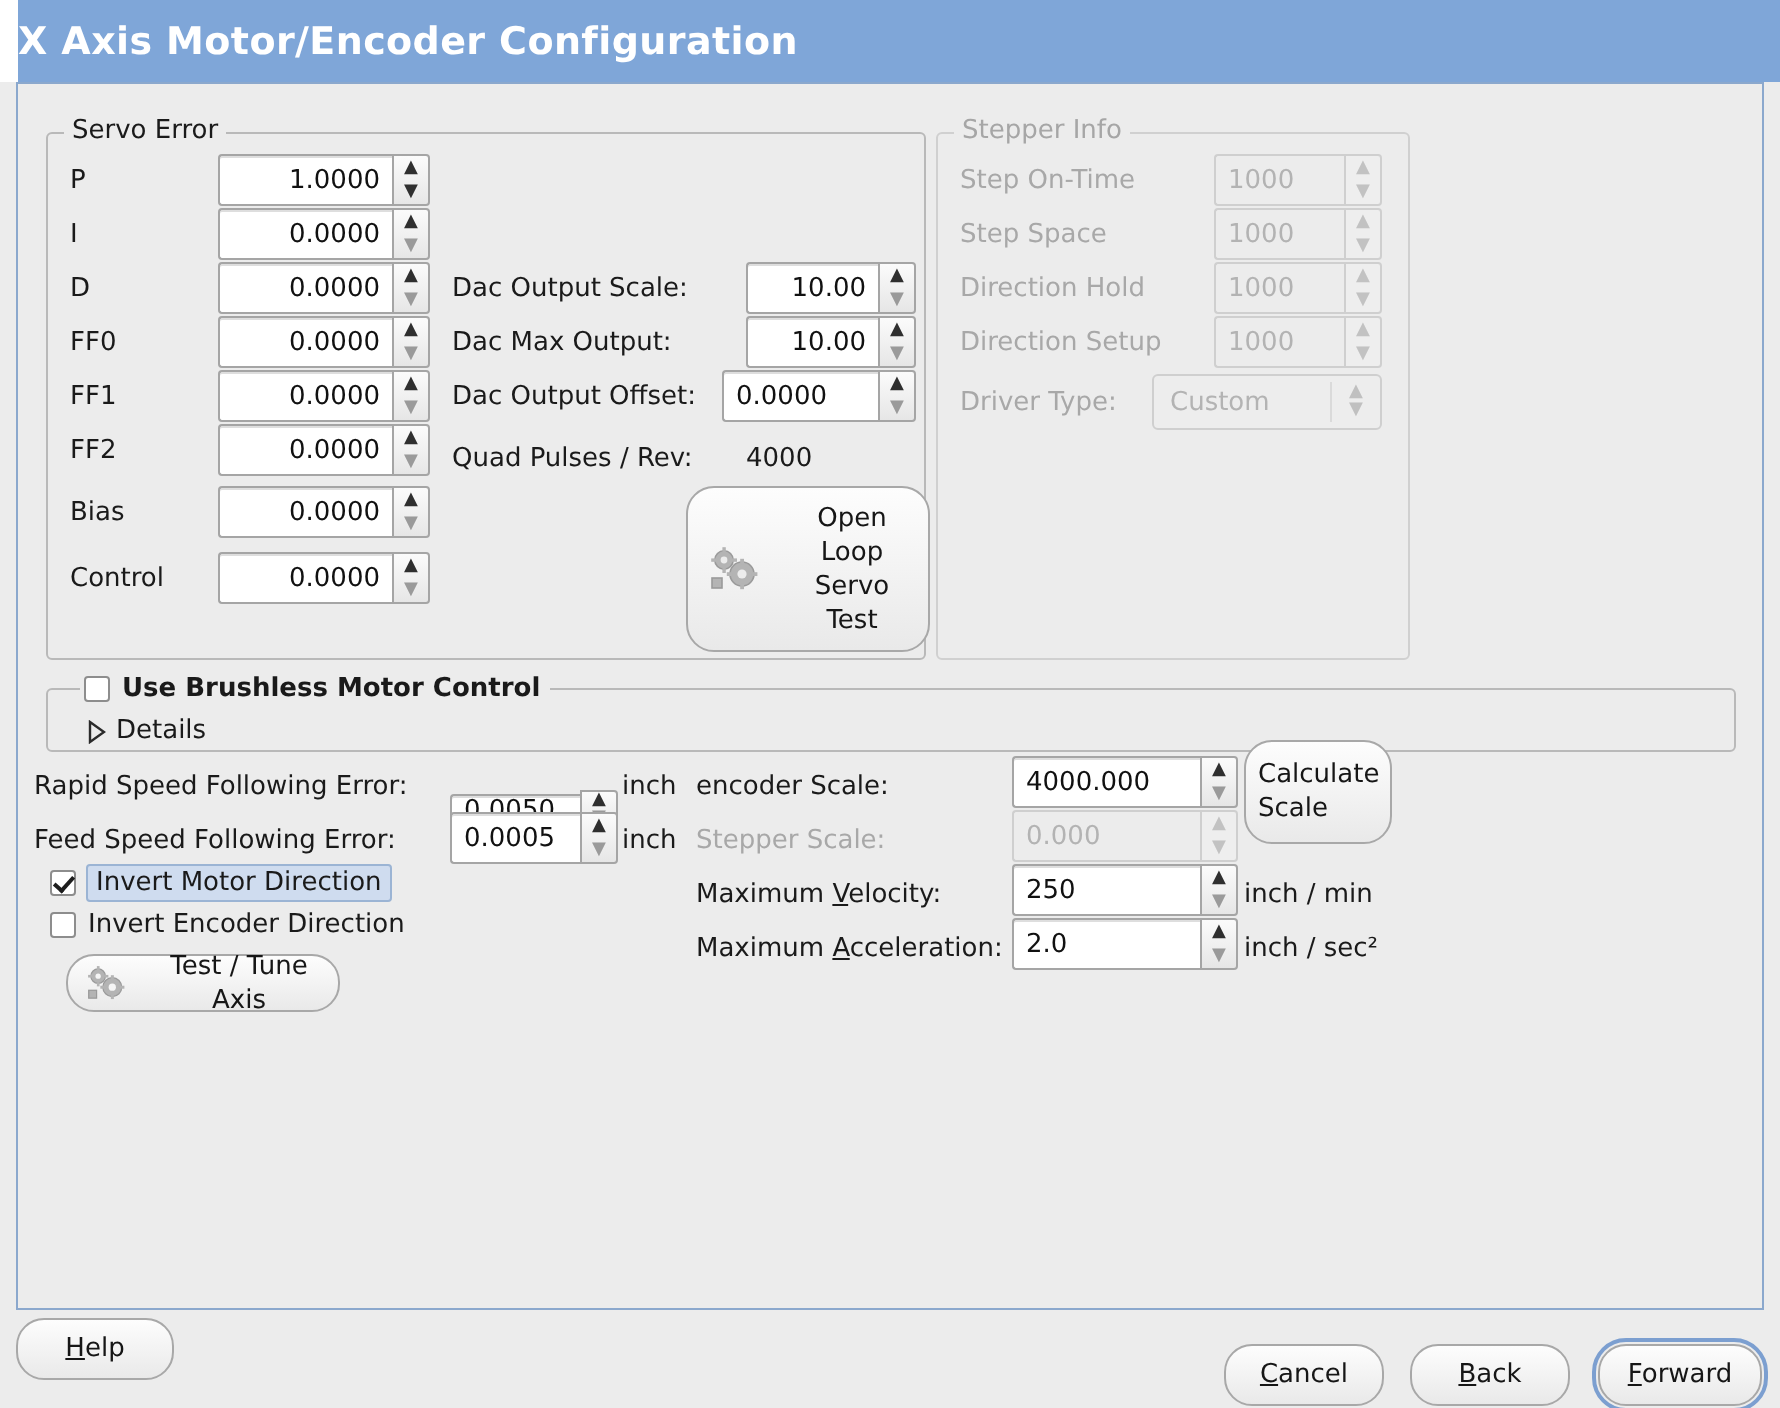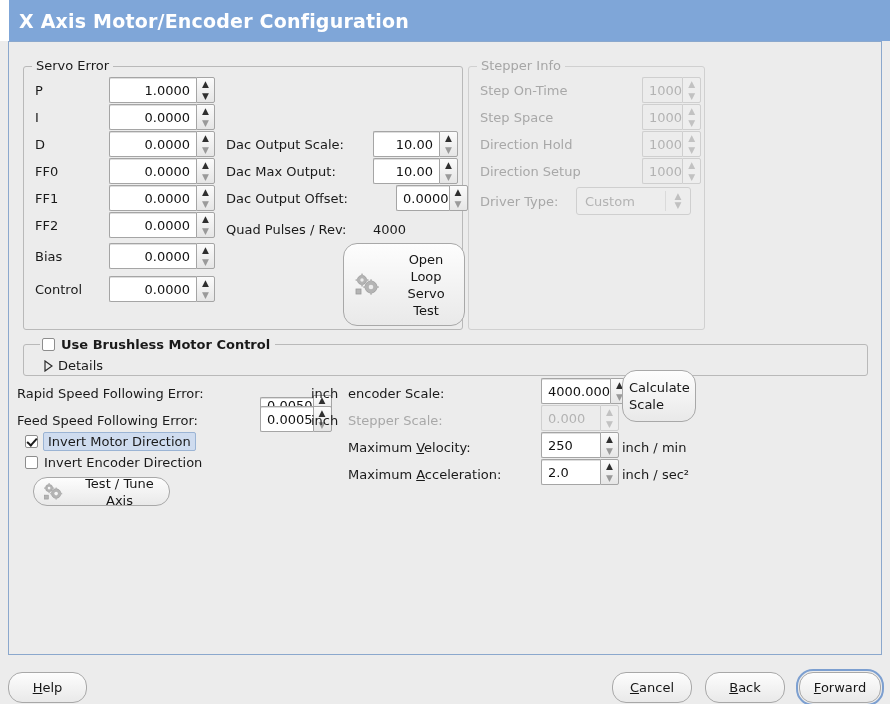--- a/index.html
+++ b/index.html
@@ -13,21 +13,21 @@
   
   .titlebar{
     position:absolute;left:0;top:0;width:890px;height:41px;
     background:#7fa6d8;
     border-left:9px solid #ffffff;
     box-sizing:border-box;
     display:flex;align-items:center;
   }
   .titlebar .title{
     color:#ffffff;font-size:19px;font-weight:bold;
-    padding-left:10px;letter-spacing:.2px;
+    letter-spacing:.2px;
     white-space:nowrap;
   }
   
   .content{
     position:absolute;left:8px;top:41px;width:874px;height:614px;
     background:#ececec;
     border:1px solid #8ba8cd;
     box-sizing:border-box;
   }
   
@@ -54,21 +54,21 @@
     flex:1 1 auto;
     background:#ffffff;
     border:1px solid #a5a5a5;
     border-right:none;
     border-radius:2px 0 0 2px;
     box-sizing:border-box;
     display:flex;align-items:center;justify-content:flex-end;
     padding-right:6px;font-size:13px;color:#111;
     box-shadow:inset 0 1px 0 #dedede;
   }
-  .spin .txt.left{justify-content:flex-start;padding-left:6px;padding-right:0;margin-left:35px;}
+  .spin .txt.left{justify-content:flex-start;padding-left:6px;padding-right:0;}
   .spin .btns{
     width:19px;flex:0 0 19px;
     border:1px solid #a5a5a5;border-radius:0 2px 2px 0;
     background:linear-gradient(#fbfbfb,#e6e6e6);
     display:flex;flex-direction:column;box-sizing:border-box;
   }
   .spin .btns .ar{
     flex:1 1 50%;display:flex;align-items:center;justify-content:center;
     font-size:9px;line-height:1;color:#2f2f2f;
   }
@@ -442,21 +442,21 @@
     <div class="btns">
       <div class="ar up chev">▲</div>
       <div class="ar down chev">▼</div>
     </div>
   </div>
   <div class="lbl" style="left:613px;top:425px;">inch / sec²</div>
 
 </div>
 
 <div class="bottombar">
-  <div class="btn" style="left:8px;top:17px;width:79px;height:31px;">
+  <div class="btn" style="left:8px;top:4px;width:79px;height:31px;">
     <span class="btxt">
       <span></span><span class="u">H</span><span>elp</span>
     </span>
   </div>
   <div class="btn" style="left:612px;top:17px;width:80px;height:31px;">
     <span class="btxt">
       <span></span><span class="u">C</span><span>ancel</span>
     </span>
   </div>
   <div class="btn" style="left:705px;top:17px;width:80px;height:31px;">

